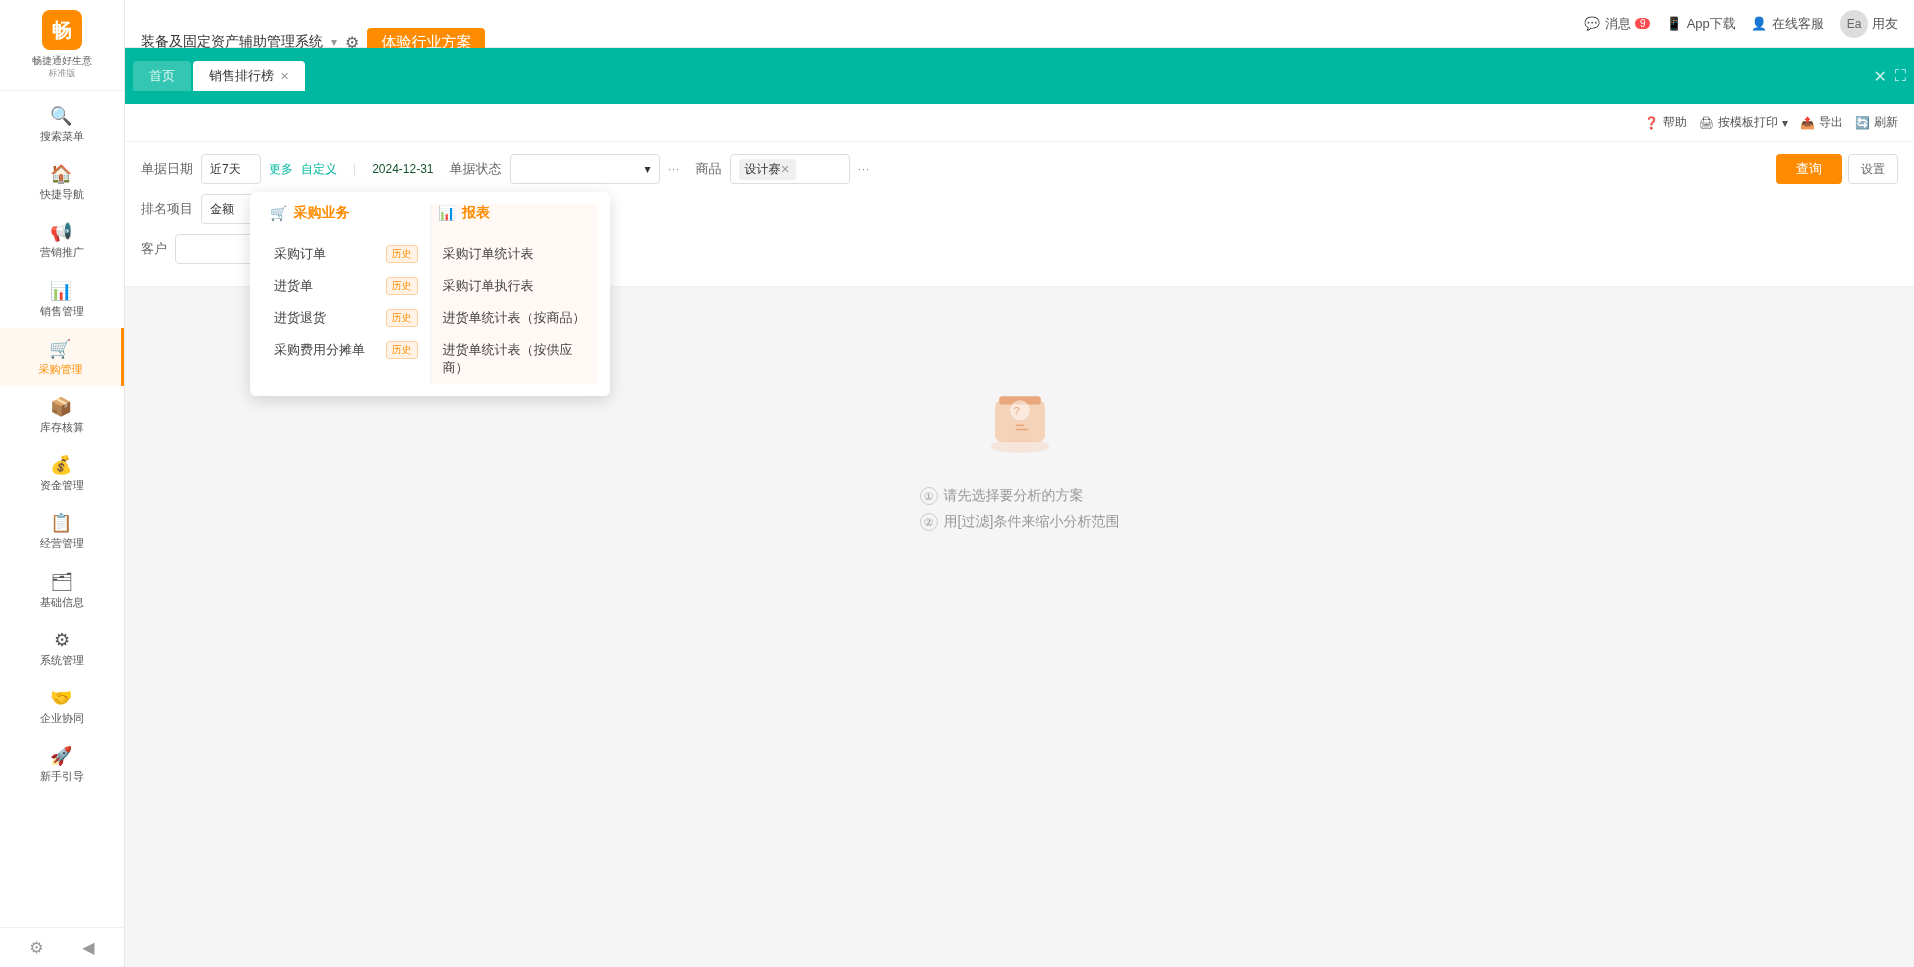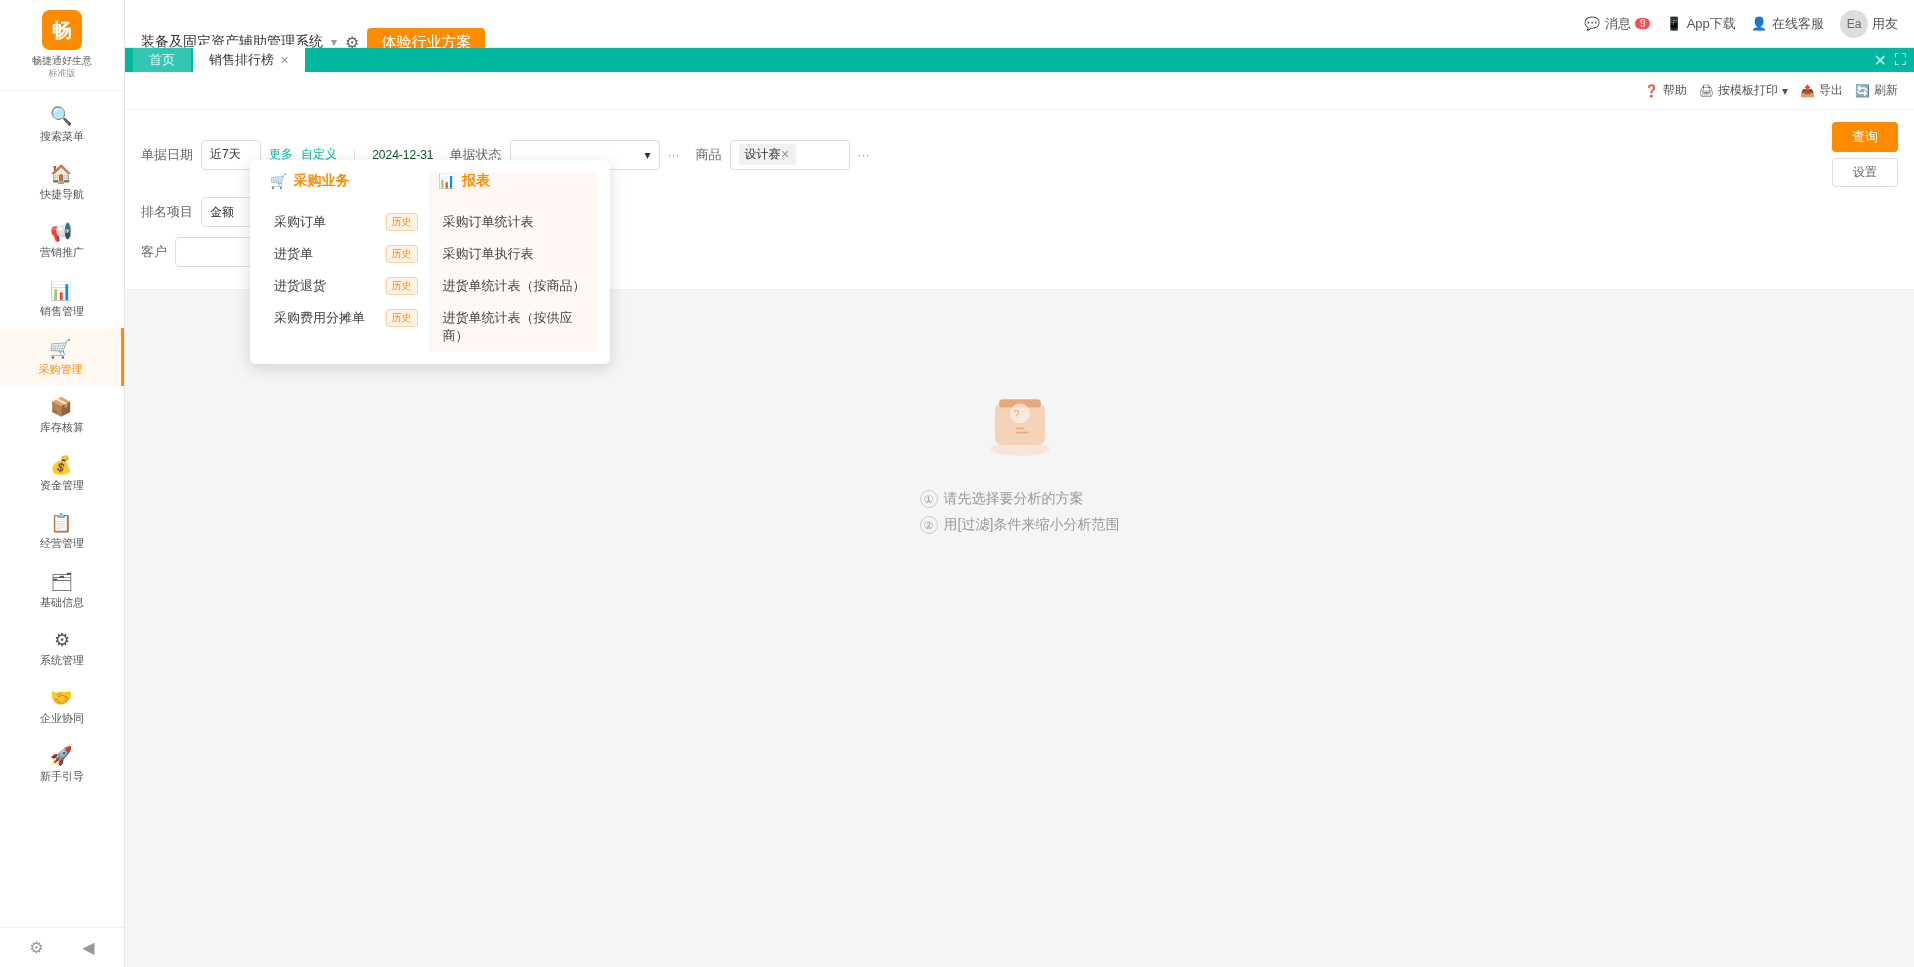--- a/index.html
+++ b/index.html
@@ -76,21 +76,21 @@
       border-radius: 4px; cursor: pointer; font-size: 15px;
     }
     .header-right { display: flex; align-items: center; gap: 16px; }
     .header-right-item { display: flex; align-items: center; gap: 4px; color: #555; font-size: 13px; cursor: pointer; }
     .badge { background: #ff4d4f; color: white; border-radius: 10px; padding: 0 5px; font-size: 10px; }
     .avatar { width: 28px; height: 28px; border-radius: 50%; background: #ddd; display: flex; align-items: center; justify-content: center; font-size: 12px; color: #666; }
 
     
     .tab-bar {
       background: #00b8a0;
-      height: 24px;
+      height: 56px;
       display: flex;
       align-items: center;
       padding: 0 8px;
       gap: 2px;
     }
     .tab {
       padding: 6px 16px;
       font-size: 13px;
       cursor: pointer;
       border-radius: 4px 4px 0 0;
@@ -155,21 +155,21 @@
 
     .query-btn {
       background: #ff8c00; color: white; border: none; padding: 6px 20px;
       border-radius: 4px; font-size: 13px; cursor: pointer;
     }
     .settings-btn {
       background: #fff; color: #666; border: 1px solid #ddd; padding: 5px 12px;
       border-radius: 4px; font-size: 12px; cursor: pointer;
     }
 
-    .filter-actions { display: flex; flex-direction: column; gap: 6px; margin-left: auto; }
+    .filter-actions { display: flex; gap: 6px; margin-left: auto; }
 
     .collapse-bar {
       background: #fff; padding: 8px 16px; text-align: center;
       color: #00b8a0; font-size: 12px; cursor: pointer;
       border-bottom: 1px solid #f0f0f0;
     }
 
     
     .empty-state {
       display: flex; flex-direction: column; align-items: center; justify-content: center;

